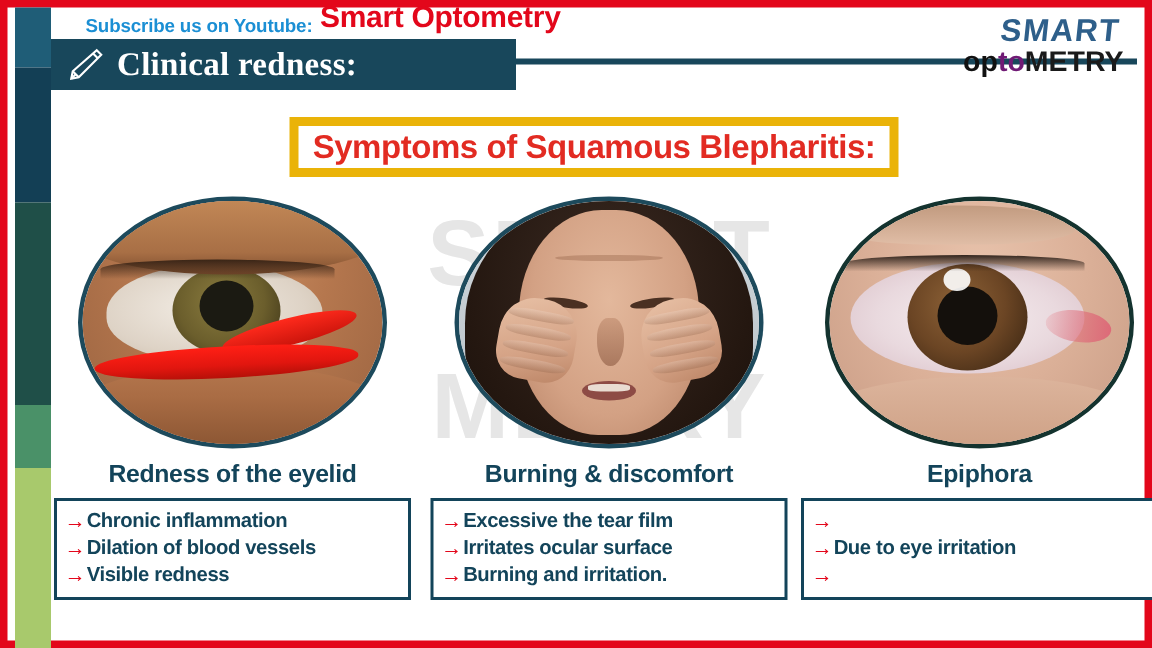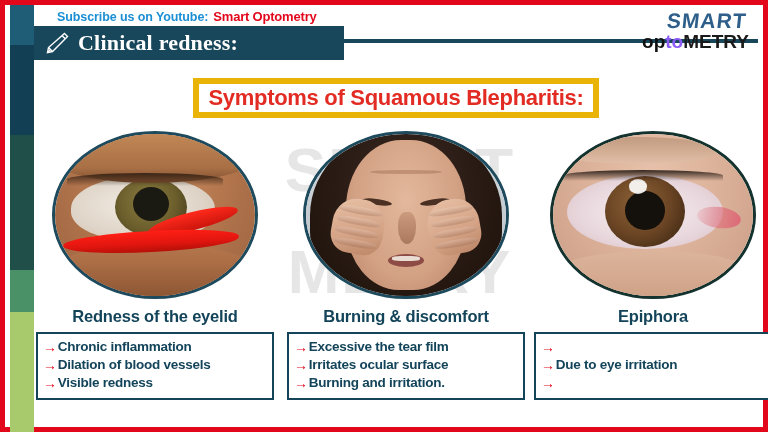--- a/index.html
+++ b/index.html
@@ -25,21 +25,21 @@
 
   
   .subscribe{
     position:absolute;left:29px;top:1px;right:5px;height:18px;
     background:#ffffff;
     display:flex;align-items:flex-end;
     padding-left:23px;
     white-space:nowrap;
   }
   .sub-a{color:#1b8fd4;font-size:12.5px;font-weight:bold;letter-spacing:-.1px;}
-  .sub-b{color:#e3071b;font-size:13px;font-weight:bold;margin-left:5px;letter-spacing:-.2px;}
+  .sub-b{color:#e3071b;font-size:20px;font-weight:bold;margin-left:5px;letter-spacing:-.2px;}
 
   
   .headerbar{
     position:absolute;left:29px;top:21px;width:310px;height:34px;
     background:#18475b;
     display:flex;align-items:center;
   }
   .headerline{
     position:absolute;left:339px;top:34px;right:5px;height:4px;
     background:#18475b;
@@ -59,21 +59,21 @@
     font-family:"Liberation Sans", sans-serif;
     letter-spacing:1px;
     transform:skewX(-6deg);
   }
   .logo-opto{
     position:absolute;right:0px;top:22px;
     font-size:19px;font-weight:bold;color:#111111;
     letter-spacing:0px;
     display:flex;align-items:center;
   }
-  .logo-opto .mid{color:#8b5cf6;}
+  .logo-opto .mid{color:#701a75;}
   .logo-opto .tail{color:#1a1a1a;}
 
   
   .titlebox{
     position:absolute;left:188px;top:73px;width:406px;height:40px;
     background:#ffffff;
     border:6px solid #eab308;
     display:flex;align-items:center;justify-content:center;
     box-sizing:border-box;
   }

